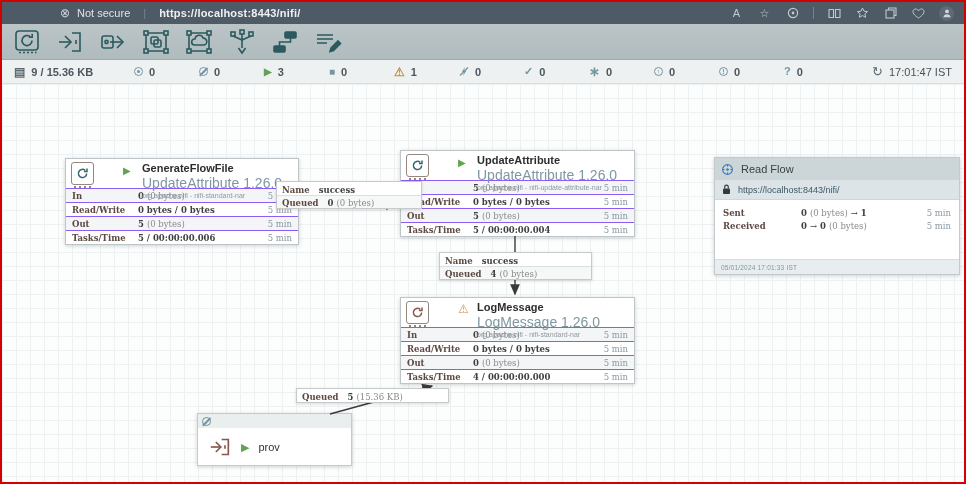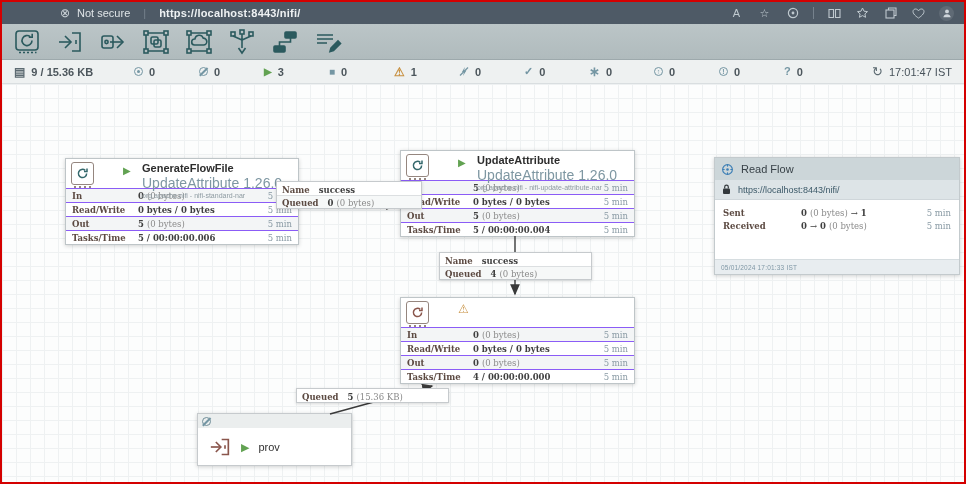--- a/index.html
+++ b/index.html
@@ -374,20 +374,25 @@
 
     <div class="proc" style="left:398px;top:213px;width:235px;">
       <div class="proc-header">
         <span class="proc-icon">
           <svg width="15" height="15" viewBox="0 0 20 20">
               <path d="M15.5 10a5.5 5.5 0 1 1-1.9-4.2" stroke="#8a564c" fill="none" stroke-width="2"></path>
               <path d="M16 3.2v4h-4" stroke="#8a564c" fill="none" stroke-width="2"></path>
             </svg>
         </span>
         <span class="proc-state st-invalid">⚠</span>
+        <span class="proc-titles">
+          <div class="proc-name">LogMessage</div>
+          <div class="proc-type">LogMessage 1.26.0</div>
+          <div class="proc-bundle">org.apache.nifi - nifi-standard-nar</div>
+        </span>
       </div>
       <div class="stat-row odd">
         <span class="stat-label">In</span>
         <span class="stat-value"><b>0</b><span>(0 bytes)</span></span>
         <span class="stat-window">5 min</span>
       </div>
       <div class="stat-row">
         <span class="stat-label">Read/Write</span>
         <span class="stat-value"><b>0 bytes / 0 bytes</b><span></span></span>
         <span class="stat-window">5 min</span>

